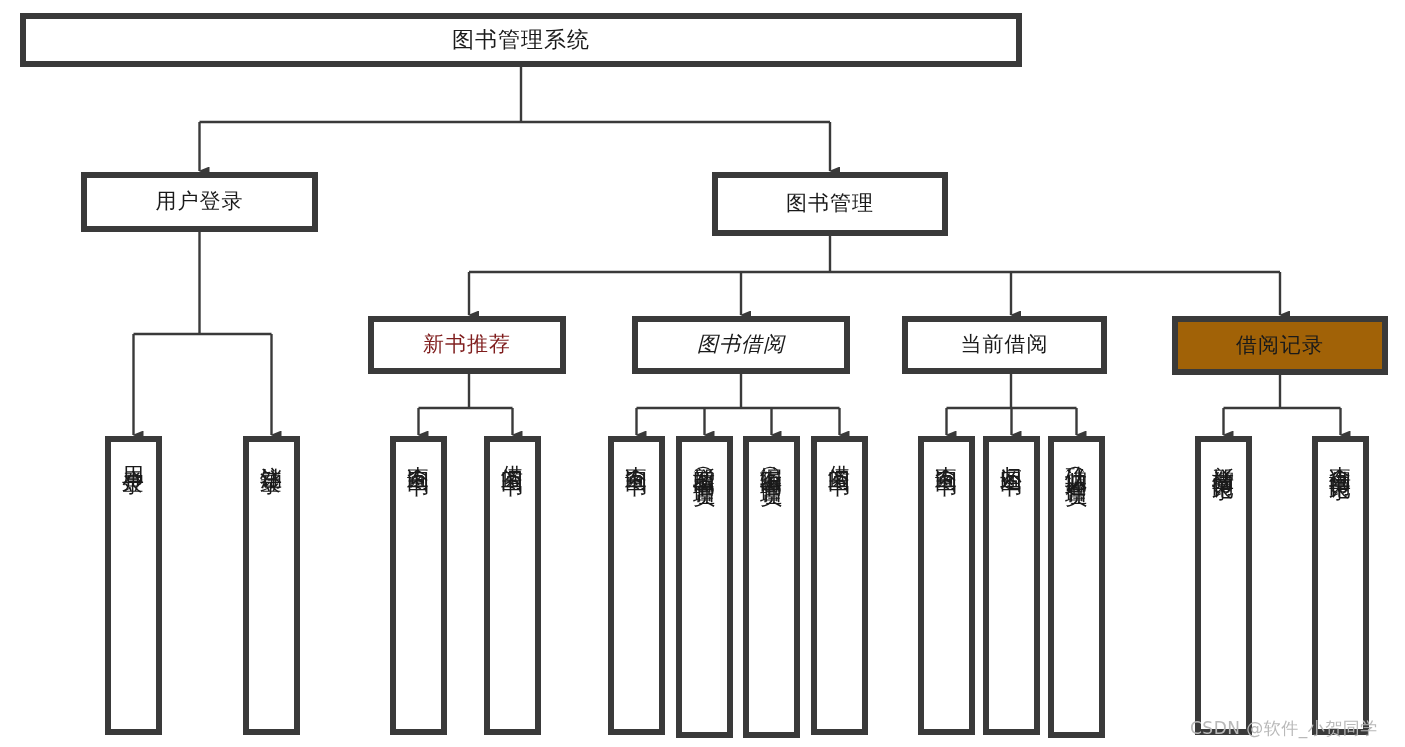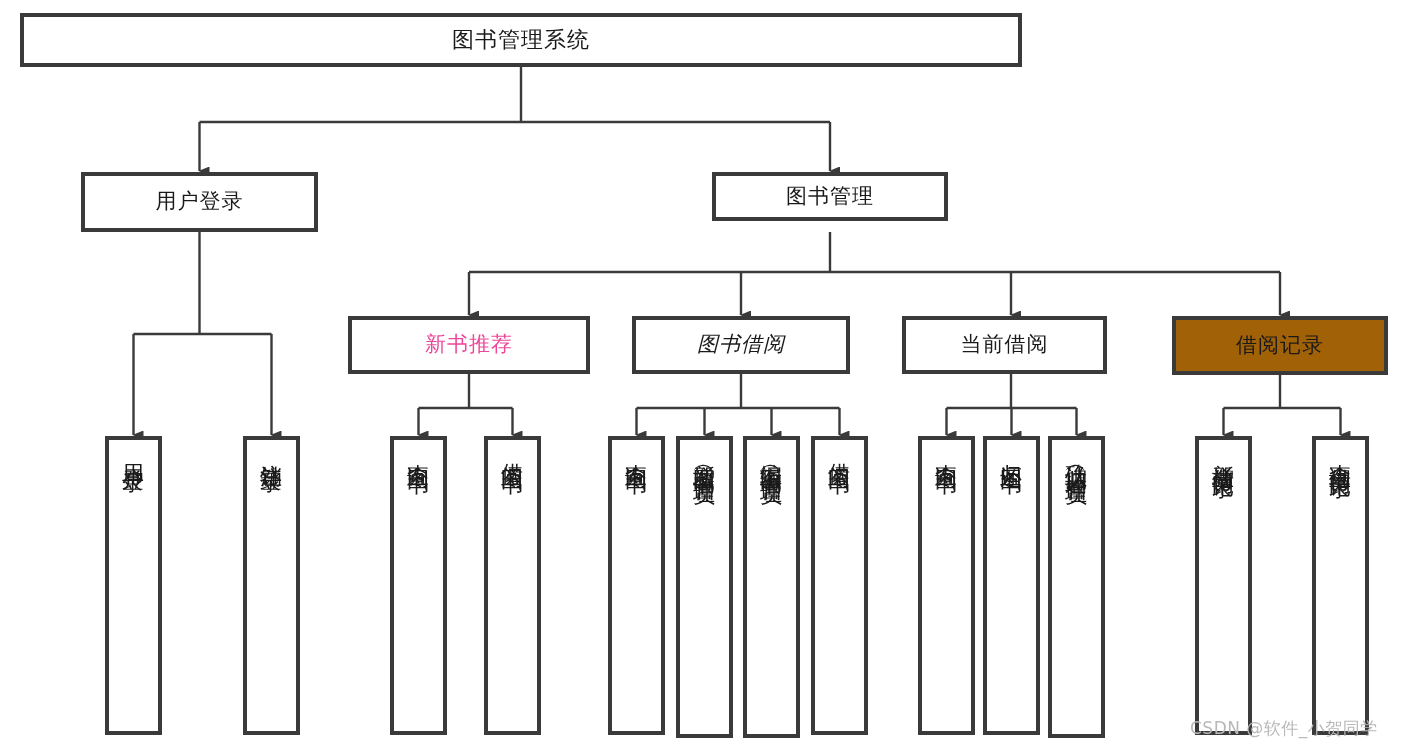--- a/index.html
+++ b/index.html
@@ -21,21 +21,21 @@
     position: absolute;
     left: 0;
     top: 0;
     width: 1405px;
     height: 747px;
   }
   .node-box {
     position: absolute;
     box-sizing: border-box;
     background: #ffffff;
-    border: 4px solid #c2410c;
+    border: 6px solid #c2410c;
     display: flex;
     align-items: center;
     justify-content: center;
     color: #1a1a1a;
   }
   .node-box.horizontal .node-label {
     font-size: 21px;
     line-height: 1.1;
     white-space: nowrap;
     letter-spacing: 1px;
@@ -113,24 +113,24 @@
       </g>
   </svg>
 
   <div id="node-layer">
       <div class="node-box horizontal root" style="left: 20px; top: 13px; width: 1002px; height: 54px; border-color: rgb(58, 58, 58); background: rgb(255, 255, 255); color: rgb(26, 26, 26);">
         <span class="node-label">图书管理系统</span>
       </div>
       <div class="node-box horizontal" style="left: 81px; top: 172px; width: 237px; height: 60px; border-color: rgb(58, 58, 58); background: rgb(255, 255, 255); color: rgb(26, 26, 26);">
         <span class="node-label">用户登录</span>
       </div>
-      <div class="node-box horizontal" style="left: 712px; top: 172px; width: 236px; height: 49px; border-color: rgb(58, 58, 58); background: rgb(255, 255, 255); color: rgb(26, 26, 26);">
+      <div class="node-box horizontal" style="left: 712px; top: 172px; width: 236px; height: 64px; border-color: rgb(58, 58, 58); background: rgb(255, 255, 255); color: rgb(26, 26, 26);">
         <span class="node-label">图书管理</span>
       </div>
-      <div class="node-box horizontal" style="left: 348px; top: 316px; width: 242px; height: 58px; border-color: rgb(58, 58, 58); background: rgb(255, 255, 255); color: #ec4899;">
+      <div class="node-box horizontal" style="left: 368px; top: 316px; width: 198px; height: 58px; border-color: rgb(58, 58, 58); background: rgb(255, 255, 255); color: #7f1d1d;">
         <span class="node-label">新书推荐</span>
       </div>
       <div class="node-box horizontal" style="left: 632px; top: 316px; width: 218px; height: 58px; border-color: rgb(58, 58, 58); background: rgb(255, 255, 255); color: rgb(26, 26, 26); font-style: italic;">
         <span class="node-label">图书借阅</span>
       </div>
       <div class="node-box horizontal" style="left: 902px; top: 316px; width: 205px; height: 58px; border-color: rgb(58, 58, 58); background: rgb(255, 255, 255); color: rgb(26, 26, 26);">
         <span class="node-label">当前借阅</span>
       </div>
       <div class="node-box horizontal" style="left: 1172px; top: 316px; width: 216px; height: 59px; border-color: rgb(58, 58, 58); background: #a16207; color: rgb(26, 26, 26);">
         <span class="node-label">借阅记录</span>

